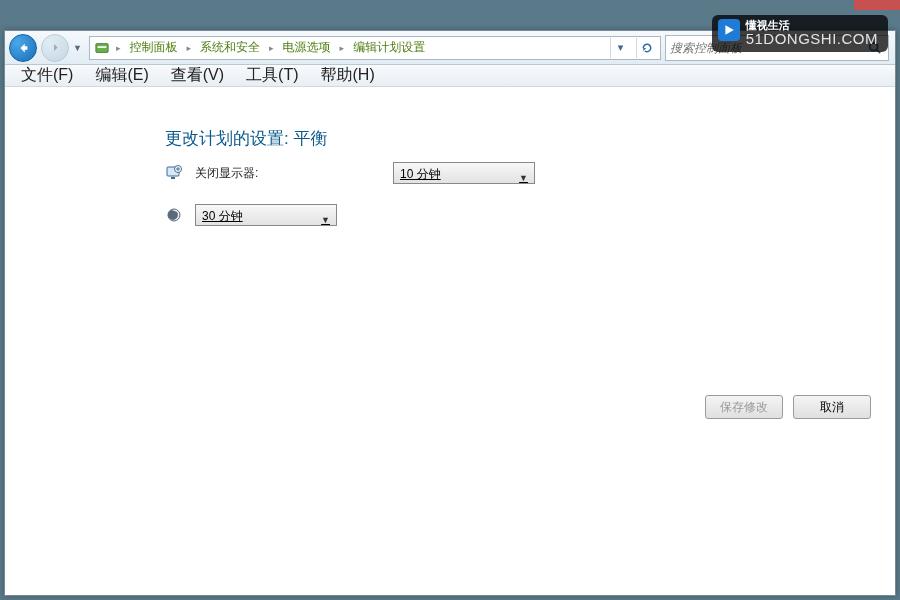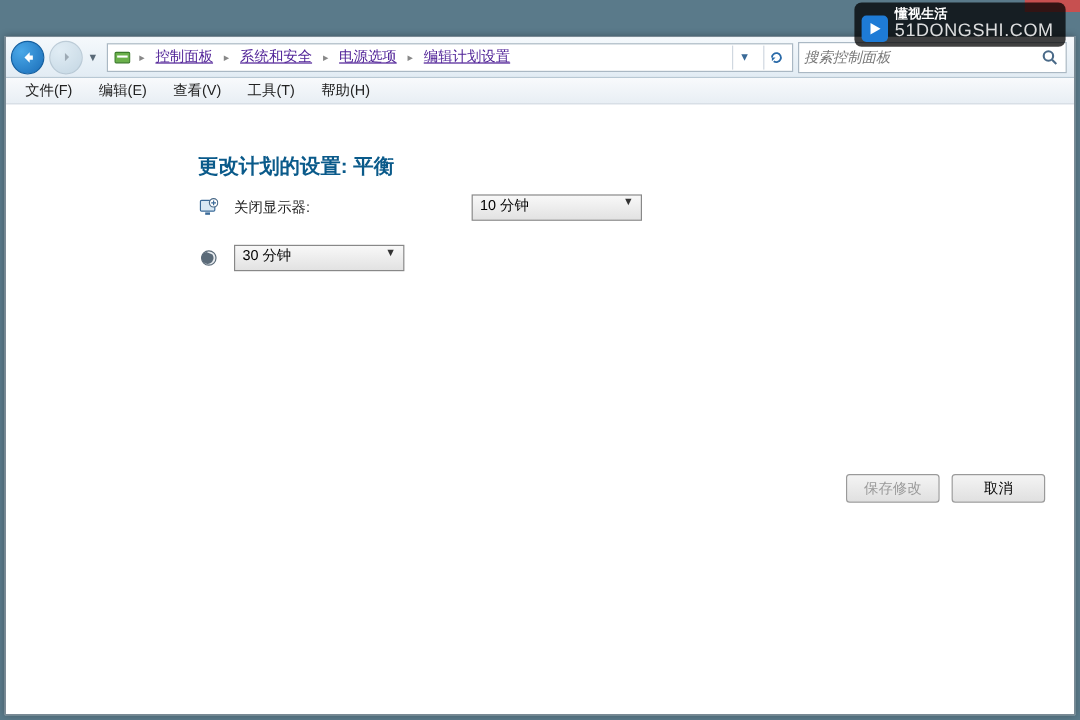--- a/index.html
+++ b/index.html
@@ -1,21 +1,21 @@
 <!DOCTYPE html>
 <html><head>
   <meta charset="utf-8">
   <style>
     * { margin: 0; padding: 0; box-sizing: border-box; font-family: "Microsoft YaHei", "Segoe UI", Tahoma, sans-serif; }
     body { width: 900px; height: 600px; background: #5a7a8a; overflow: hidden; position: relative; }
     
     .logo-watermark {
-      position: absolute; top: 2px; right: 12px; z-index: 100;
+      position: absolute; top: 15px; right: 12px; z-index: 100;
       background: rgba(0,0,0,0.75); border-radius: 6px; padding: 4px 10px 4px 6px;
-      display: flex; align-items: flex-end; gap: 6px; margin-left: 32px;
+      display: flex; align-items: flex-start; gap: 6px; margin-left: 32px;
     }
     .logo-play { width: 22px; height: 22px; background: #1e7bd6; border-radius: 4px; display: flex; align-items: center; justify-content: center; }
     .logo-play svg { width: 12px; height: 12px; fill: white; }
     .logo-text { color: white; font-size: 11px; line-height: 1.1; }
     .logo-text .main { font-weight: bold; }
     .logo-text .sub { font-size: 15px; opacity: 0.85; letter-spacing: 0.5px; }
     
     .close-btn-outer { position: absolute; top: 0; right: 0; width: 46px; height: 10px; background: #c75050; }
     
     .window { position: absolute; top: 30px; left: 4px; right: 4px; bottom: 4px; background: white; border: 1px solid #7a8a95; box-shadow: 0 0 6px rgba(0,0,0,0.3); }
@@ -23,41 +23,41 @@
     .nav-bar { height: 34px; background: linear-gradient(#f5f9fc, #e2ecf4); border-bottom: 1px solid #b8c8d4; display: flex; align-items: center; padding: 0 4px; gap: 4px; }
     .nav-btn { width: 28px; height: 28px; border-radius: 50%; display: flex; align-items: center; justify-content: center; cursor: pointer; }
     .nav-back { background: radial-gradient(circle at 30% 30%, #4aa8e8, #1a6db8); border: 1px solid #1560a0; }
     .nav-back svg { width: 14px; height: 14px; fill: white; }
     .nav-forward { background: radial-gradient(circle at 30% 30%, #d8e8f2, #b0c8d8); border: 1px solid #9ab0c0; opacity: 0.6; }
     .nav-forward svg { width: 11px; height: 11px; fill: #6a7a88; }
     .nav-dd { width: 12px; font-size: 9px; color: #5a6a78; cursor: pointer; }
     
     .address-bar { flex: 1; height: 24px; background: white; border: 1px solid #aab8c4; display: flex; align-items: center; padding: 0 4px; gap: 6px; font-size: 12px; }
     .addr-icon { width: 16px; height: 16px; display: flex; align-items: center; justify-content: center; }
-    .crumb { color: #4c1d95; cursor: pointer; padding: 2px 3px; text-decoration: underline; }
+    .crumb { color: #4d7c0f; cursor: pointer; padding: 2px 3px; }
     .crumb-sep { color: #888; font-size: 9px; }
     .addr-spacer { flex: 1; }
     .addr-btn { width: 20px; height: 20px; display: flex; align-items: center; justify-content: center; cursor: pointer; border-left: 1px solid #d0d8e0; color: #3a6a98; font-size: 11px; }
     
     .search-box { width: 224px; height: 15px; background: white; border: 1px solid #aab8c4; display: flex; align-items: center; padding: 12px 4px; margin-right: 2px; }
     .search-input { flex: 1; border: none; outline: none; font-size: 12px; color: #888; font-style: italic; }
     .search-icon { width: 18px; height: 18px; display: flex; align-items: center; justify-content: center; cursor: pointer; }
     .search-icon svg { width: 14px; height: 14px; stroke: #4a6a88; fill: none; stroke-width: 2; }
     
-    .menu-bar { height: 22px; background: linear-gradient(#f8fafc, #e8eef4); border-bottom: 1px solid #d0d8e0; display: flex; align-items: center; padding: 0 6px; gap: 2px; font-size: 12px; }
+    .menu-bar { height: 22px; background: linear-gradient(#f8fafc, #e8eef4); border-bottom: 1px solid #d0d8e0; display: flex; align-items: center; padding: 0 6px; gap: 2px; font-size: 16px; }
     .menu-item { padding: 2px 10px; cursor: pointer; color: #222; }
     
     .content { padding: 40px 32px 0 160px; }
-    .page-title { color: #0a5a8a; font-size: 17px; font-weight: bold; margin-bottom: 12px; }
+    .page-title { color: #0a5a8a; font-size: 17px; font-weight: normal; margin-bottom: 12px; }
     .page-desc { font-size: 12px; color: #222; margin-bottom: 28px; }
     
     .setting-row { display: flex; align-items: center; margin-bottom: 20px; gap: 12px; }
     .setting-icon { width: 18px; height: 18px; display: flex; align-items: center; justify-content: center; }
     .setting-label { width: 186px; font-size: 12px; color: #222; }
-    .setting-select { width: 142px; height: 22px; background: linear-gradient(#f8f8f8, #e2e2e2); border: 1px solid #888; font-size: 12px; padding: 0 6px; display: flex; align-items: flex-start; justify-content: space-between; cursor: pointer; }
+    .setting-select { width: 142px; height: 22px; background: linear-gradient(#f8f8f8, #e2e2e2); border: 1px solid #888; font-size: 12px; padding: 0 6px; display: flex; align-items: flex-end; justify-content: space-between; cursor: pointer; text-decoration: underline; }
     .setting-select .dd { font-size: 9px; color: #333; }
     
     .links { margin-top: 40px; }
     .link-box { border: 2px solid #d42020; padding: 10px 8px; display: inline-block; margin-bottom: 10px; width: 126px; }
     .link { color: #0066cc; font-size: 12px; cursor: pointer; }
     .link-plain { color: #0066cc; font-size: 12px; cursor: pointer; display: block; margin-top: 4px; padding-left: 8px; }
     
     .button-row { position: absolute; right: 24px; top: 364px; display: flex; gap: 10px; padding-left: 12px; }
     .btn { min-width: 78px; height: 24px; background: linear-gradient(#f4f4f4, #e0e0e0); border: 1px solid #9a9a9a; border-radius: 3px; font-size: 12px; cursor: pointer; display: flex; align-items: center; justify-content: center; padding: 0 14px; }
     .btn.disabled { color: #9a9a9a; cursor: default; }

